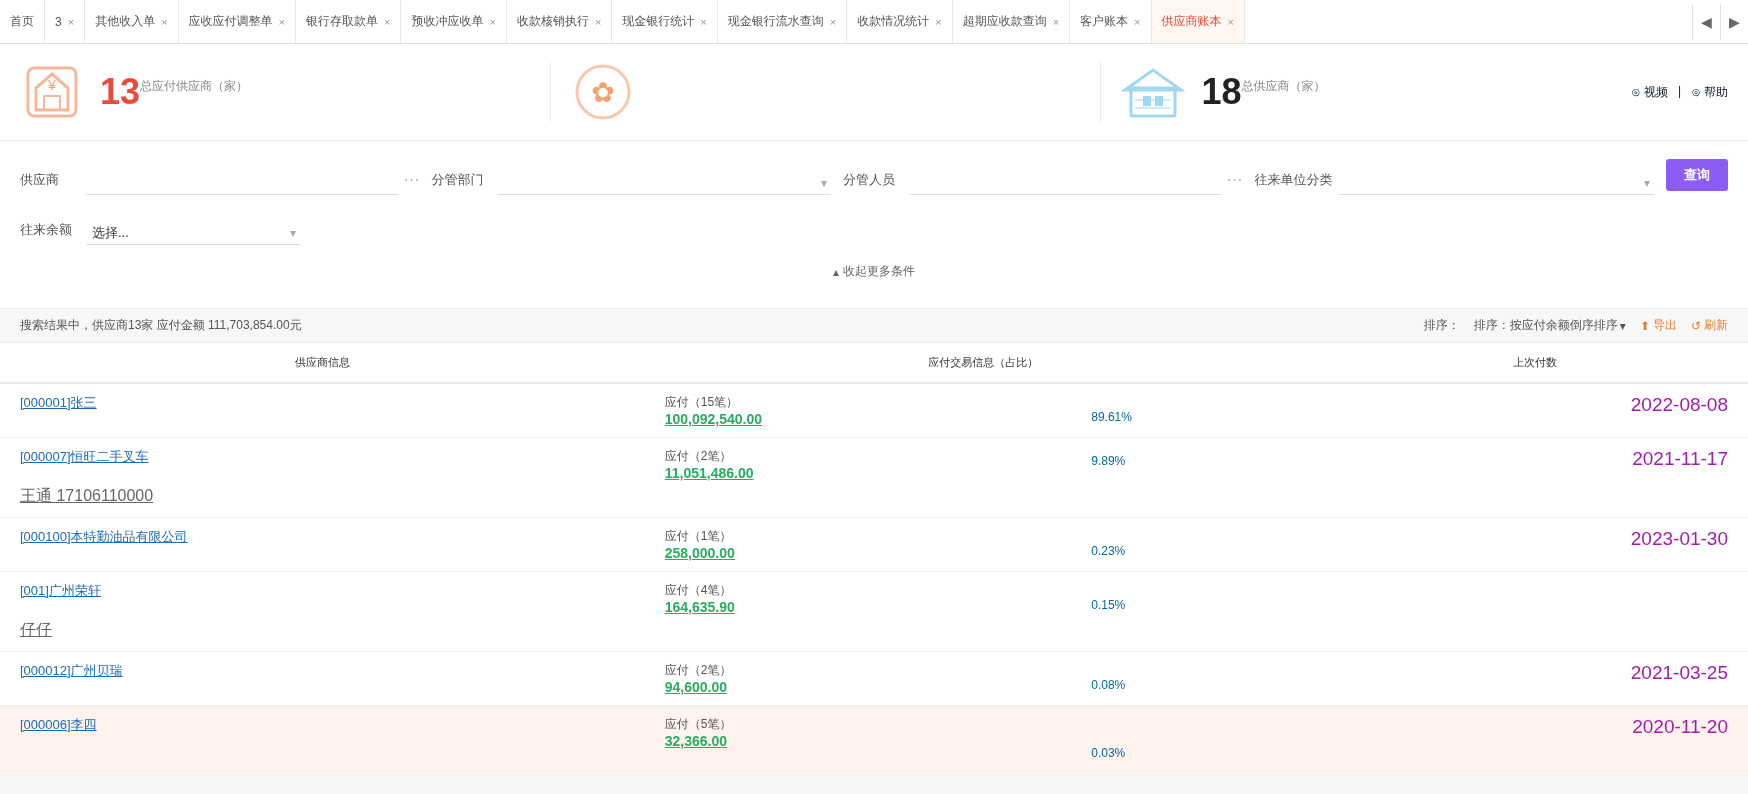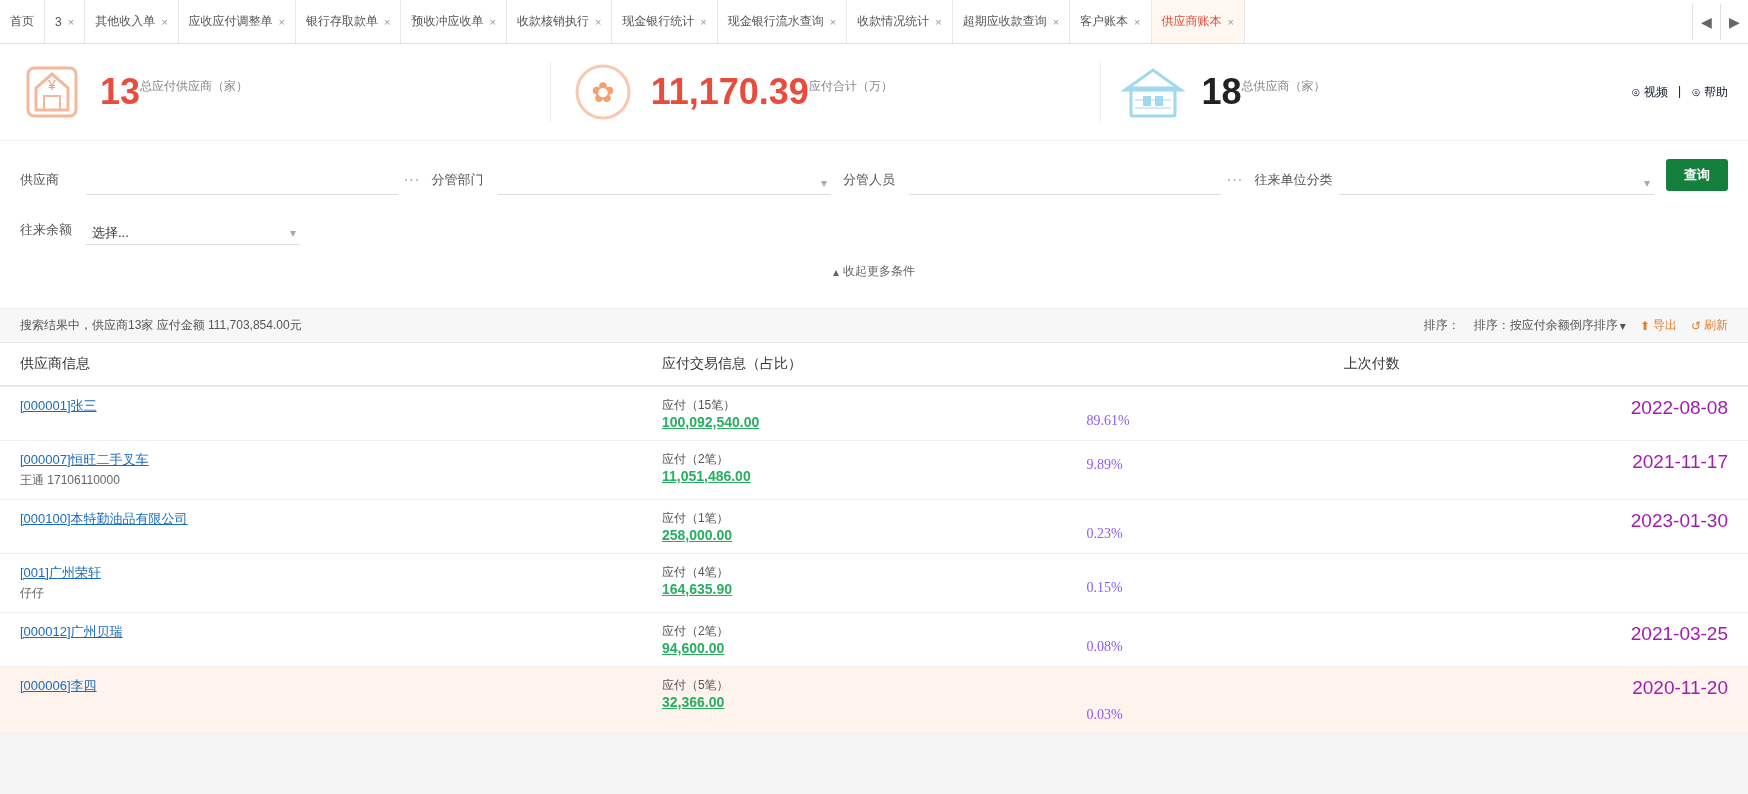--- a/index.html
+++ b/index.html
@@ -51,21 +51,21 @@
     .filter-input::placeholder { color: #ccc; }
     .filter-dots { color: #aaa; font-size: 16px; cursor: pointer; }
     .filter-select {
       flex: 1; border: none; border-bottom: 1px solid #ddd; outline: none;
       padding: 4px 6px; font-size: 13px; color: #333; background: transparent;
       appearance: none; -webkit-appearance: none; cursor: pointer;
     }
     .select-wrapper { flex: 1; position: relative; display: flex; align-items: center; }
     .select-wrapper .chevron { position: absolute; right: 4px; color: #aaa; font-size: 12px; pointer-events: none; }
     .btn-query {
-      background: #15803d; color: #fff; border: none; padding: 7px 18px;
+      background: #8b5cf6; color: #fff; border: none; padding: 7px 18px;
       font-size: 13px; border-radius: 3px; cursor: pointer; font-weight: bold; white-space: nowrap;
     }
     .collapse-btn {
       display: flex; align-items: center; justify-content: center; gap: 4px;
       margin: 0 auto; padding: 6px 16px; font-size: 12px; color: #666;
       border: none; background: transparent; cursor: pointer;
     }
     .collapse-bar { display: flex; justify-content: center; padding: 2px 0 8px; }
 
     
@@ -75,29 +75,29 @@
     }
     .results-bar .right-actions { margin-left: auto; display: flex; align-items: center; gap: 14px; }
     .sort-label { color: #555; }
     .sort-btn { color: #555; cursor: pointer; display: flex; align-items: center; gap: 2px; }
     .action-btn { color: #e57c2b; cursor: pointer; display: flex; align-items: center; gap: 3px; font-size: 12px; }
 
     
     .table-container { background: #fff; overflow-x: auto; }
     table { width: 100%; border-collapse: collapse; }
     thead tr { border-bottom: 2px solid #e8e8e8; }
-    thead th { padding: 12px 20px; text-align: left; font-size: 14px; color: #333; font-weight: normal; background: #fff; }
+    thead th { padding: 12px 20px; text-align: center; font-size: 11px; color: #333; font-weight: normal; background: #fff; }
     tbody tr { border-bottom: 1px solid #f0f0f0; }
     tbody tr.highlighted { background: #fff3ee; }
     tbody td { padding: 10px 20px; font-size: 13px; color: #333; vertical-align: top; }
     .supplier-link { color: #1a6bba; text-decoration: underline; cursor: pointer; font-size: 13px; }
-    .supplier-sub { font-size: 12px; color: #666; margin-top: 3px; }
+    .supplier-sub { font-size: 16px; color: #666; margin-top: 20px; text-decoration: underline; }
     .payable-count { color: #555; font-size: 12px; }
     .payable-amount { color: #27ae60; font-size: 14px; font-weight: bold; text-decoration: underline; cursor: pointer; }
-    .payable-pct { color: #8b5cf6; font-size: 14px; margin-left: 16px; font-family: Liberation Serif, serif; }
+    .payable-pct { color: #0369a1; font-size: 12px; margin-left: 16px; }
     .date-cell { color: #a21caf; font-size: 19px; text-align: right; }
 
     
     ::-webkit-scrollbar { width: 6px; height: 6px; }
     ::-webkit-scrollbar-track { background: #f1f1f1; }
     ::-webkit-scrollbar-thumb { background: #ccc; border-radius: 3px; }
   </style>
 </head>
 <body>
 
@@ -142,24 +142,20 @@
   </div>
   <div class="card-divider"></div>
 
   <div class="summary-card">
     <div class="card-icon">
       <svg viewBox="0 0 64 64" xmlns="http://www.w3.org/2000/svg">
         <circle cx="32" cy="32" r="26" fill="none" stroke="#f9c8b0" stroke-width="3"></circle>
         <text x="32" y="42" text-anchor="middle" font-size="28" fill="#f4a070">✿</text>
       </svg>
     </div>
-    <div class="card-info">
-      <span class="card-number">11,170.39</span>
-      <span class="card-label">应付合计（万）</span>
-    </div>
   </div>
   <div class="card-divider"></div>
 
   <div class="summary-card">
     <div class="card-icon">
       <svg viewBox="0 0 64 64" xmlns="http://www.w3.org/2000/svg">
         <rect x="10" y="28" width="44" height="28" rx="2" fill="none" stroke="#a0d8f0" stroke-width="3"></rect>
         <polygon points="4,30 32,10 60,30" fill="none" stroke="#a0d8f0" stroke-width="3"></polygon>
         <rect x="22" y="36" width="8" height="10" fill="#a0d8f0"></rect>
         <rect x="34" y="36" width="8" height="10" fill="#a0d8f0"></rect>

